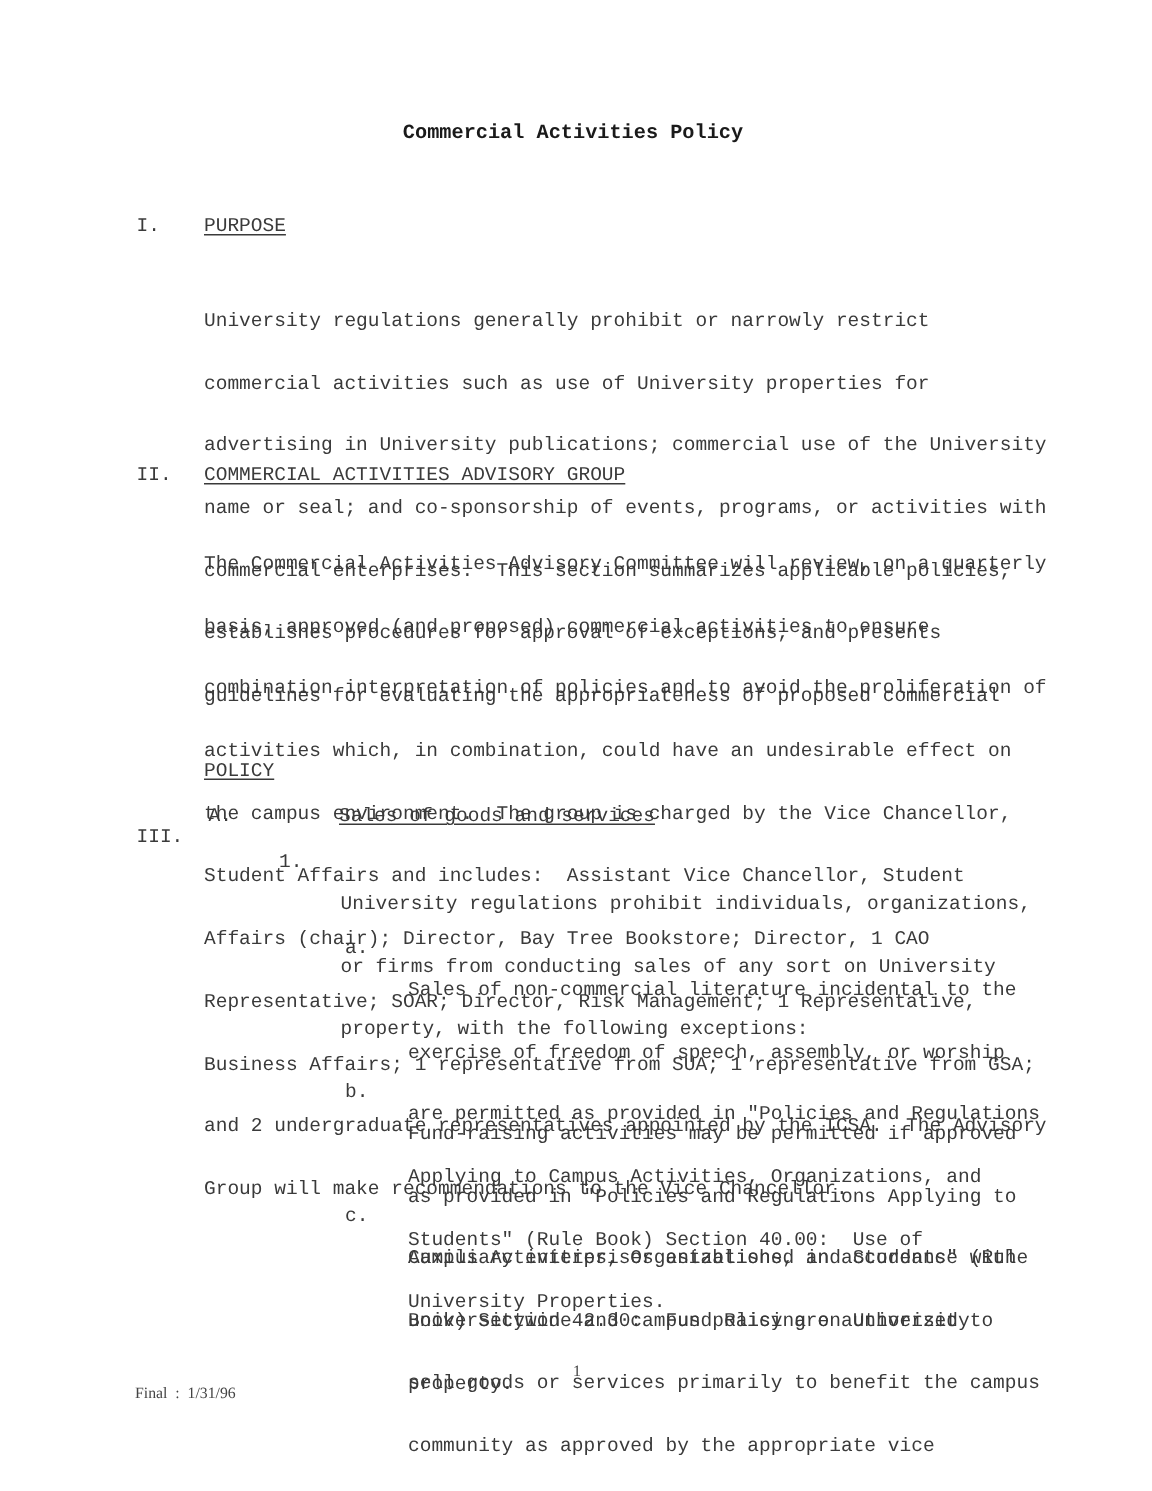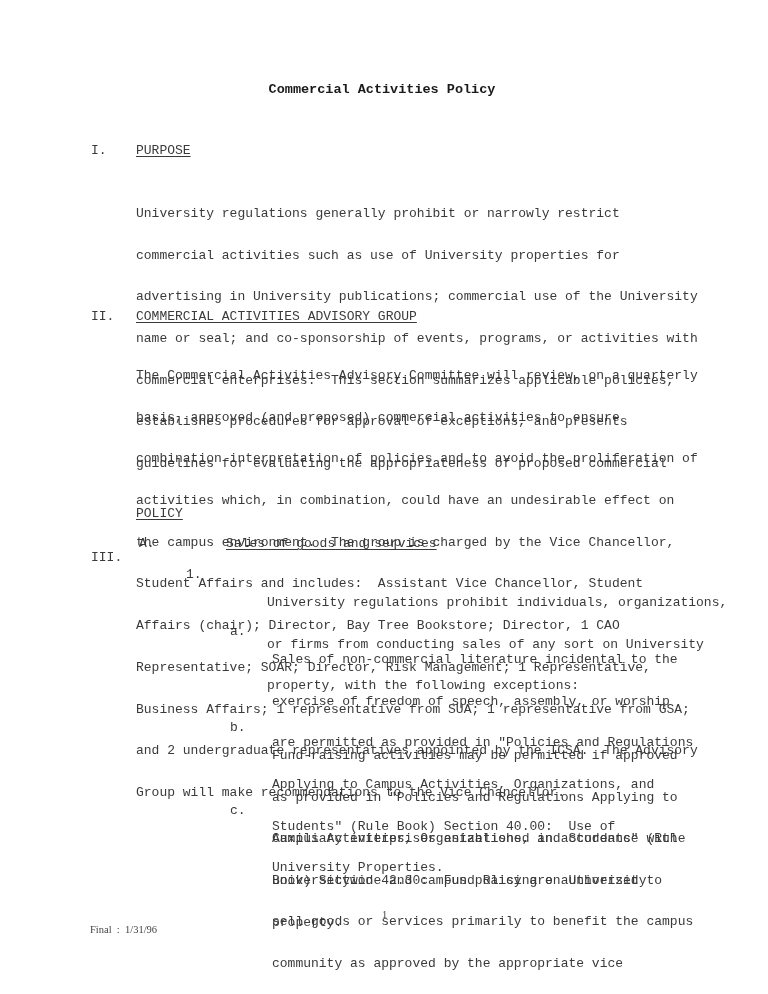--- a/index.html
+++ b/index.html
@@ -46,21 +46,21 @@
     <div>Group will make recommendations to the Vice Chancellor.</div>
   </div>
 
   <div class="abs mono" style="top:507px;left:91px;margin-top:44px;">III.</div>
   <div class="abs mono u" style="top:507px;left:136px;">POLICY</div>
 
   <div class="abs mono" style="top:537px;left:139px;">A.</div>
   <div class="abs mono u" style="top:537px;left:182px;margin-left:44px;">Sales of goods and services</div>
 
   <div class="abs mono" style="top:568px;left:186px;">1.</div>
-  <div class="abs mono" style="top:568px;left:227px;margin-left:40px;">
+  <div class="abs mono" style="top:568px;left:227px;">
     <div>University regulations prohibit individuals, organizations,</div>
     <div>or firms from conducting sales of any sort on University</div>
     <div>property, with the following exceptions:</div>
   </div>
 
   <div class="abs mono" style="top:625px;left:230px;">a.</div>
   <div class="abs mono" style="top:625px;left:272px;">
     <div>Sales of non-commercial literature incidental to the</div>
     <div>exercise of freedom of speech, assembly, or worship</div>
     <div>are permitted as provided in "Policies and Regulations</div>

